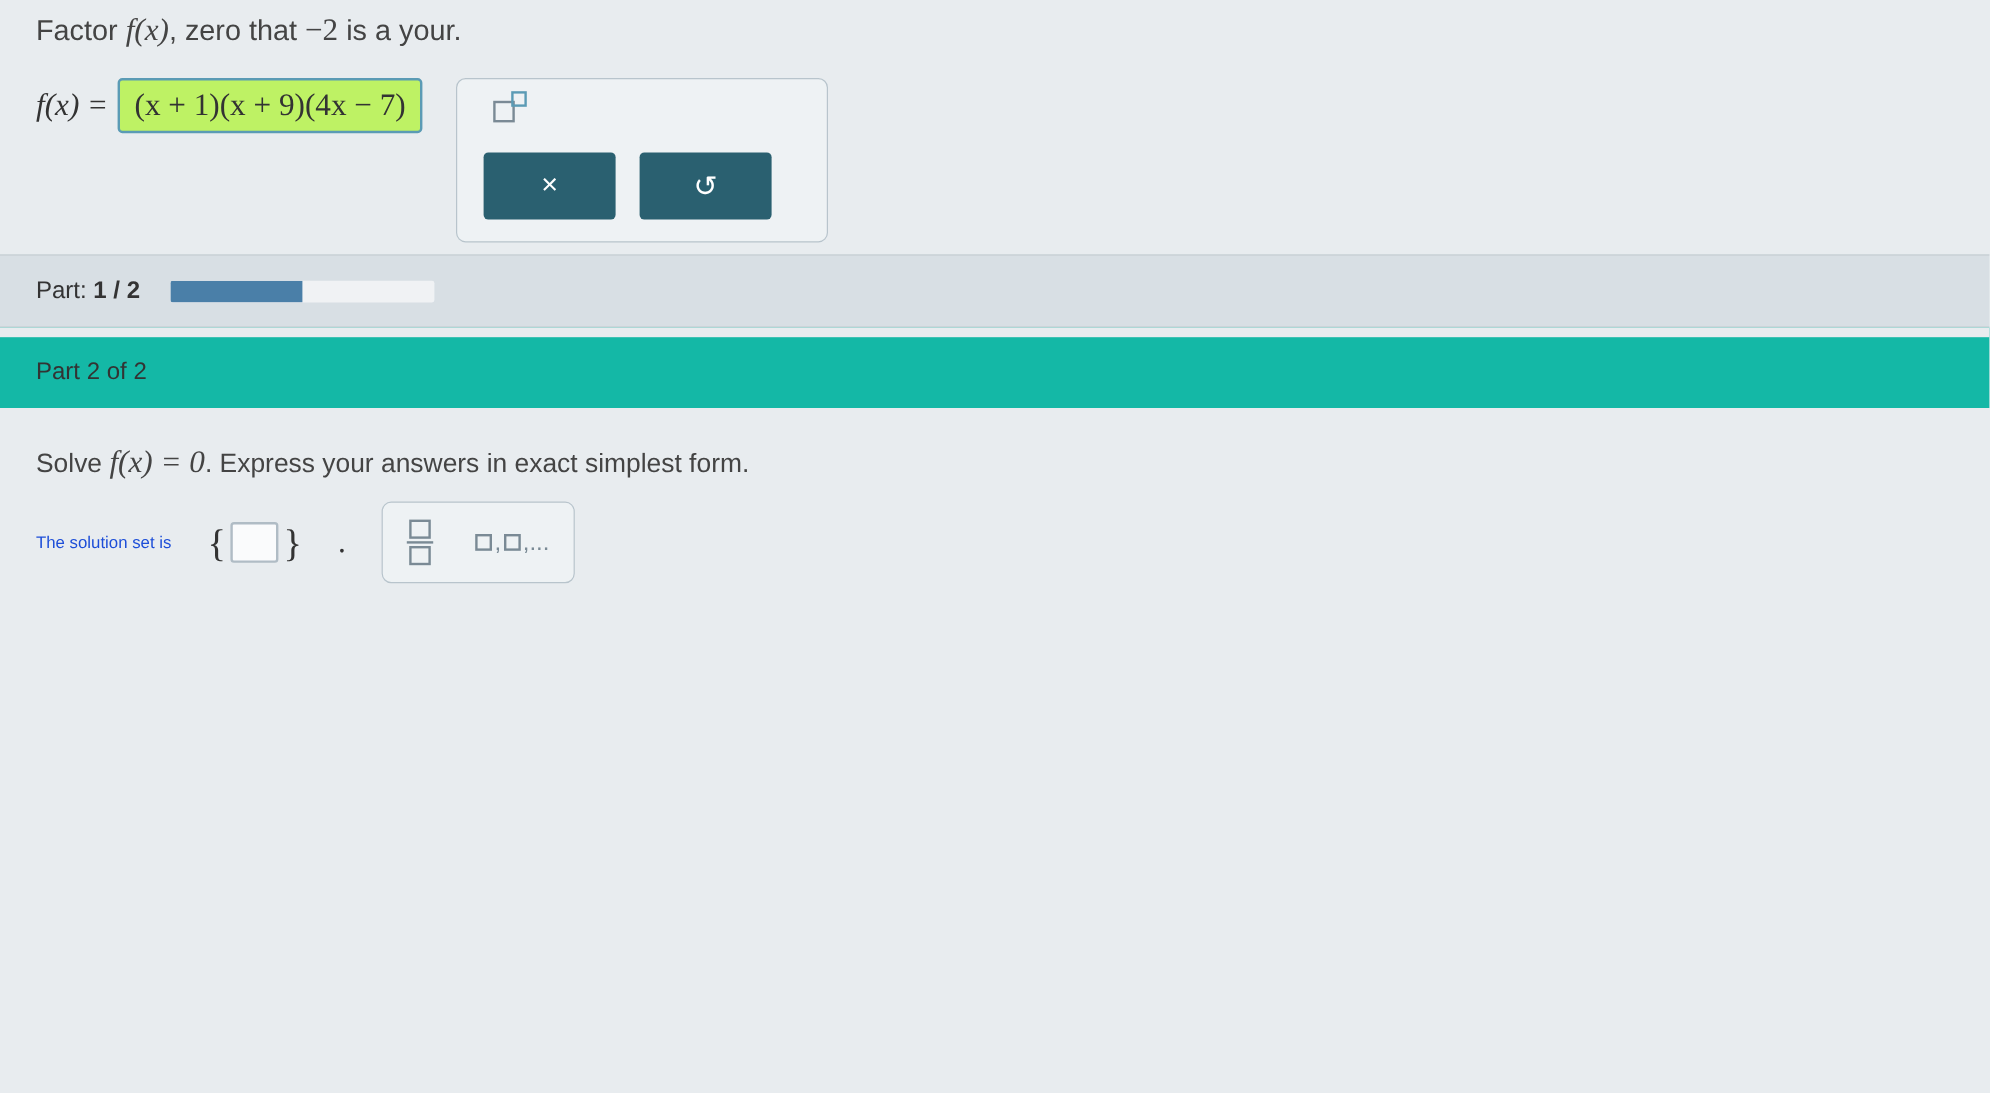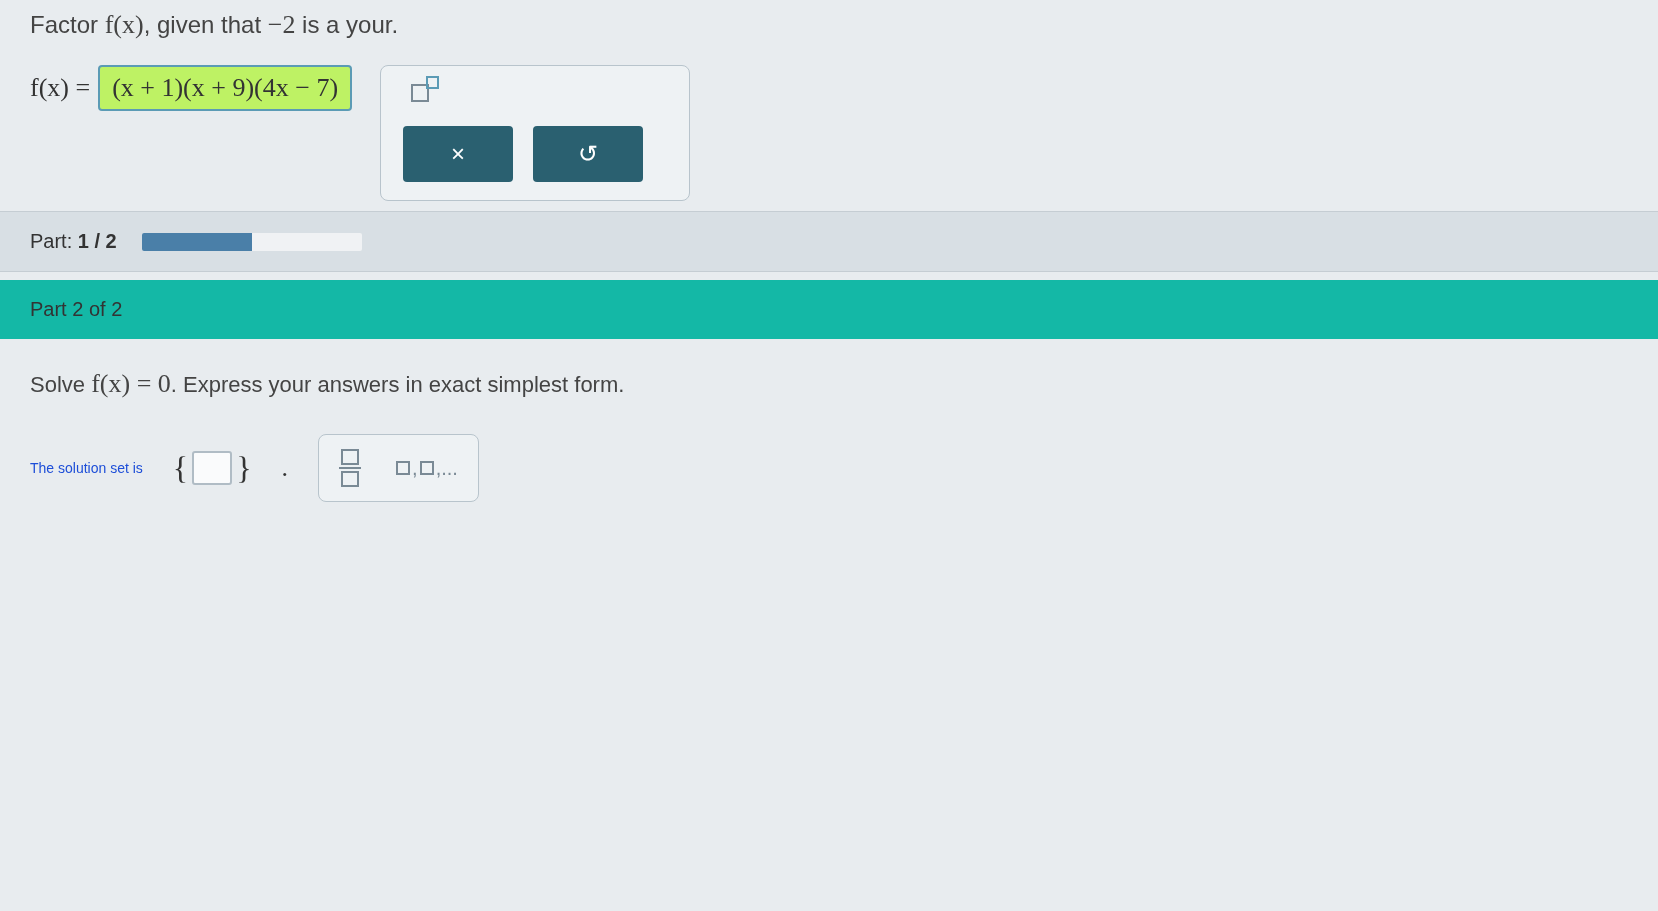--- a/index.html
+++ b/index.html
@@ -16,20 +16,21 @@
     }
     .section {
       padding: 10px 30px;
     }
     .question-text {
       font-size: 24px;
       color: #444;
       margin-bottom: 25px;
     }
     .italic {
+      font-style: italic;
       font-family: 'Times New Roman', serif;
     }
     .math {
       font-family: 'Times New Roman', serif;
       font-size: 26px;
     }
     .answer-row {
       display: flex;
       align-items: flex-start;
       gap: 28px;
@@ -132,21 +133,21 @@
       font-size: 20px;
       color: #333;
       border-top: 8px solid #e8ecef;
     }
     .solve-section {
       padding: 30px;
     }
     .solve-text {
       font-size: 22px;
       color: #444;
-      margin-bottom: 35px;
+      margin-bottom: 18px;
     }
     .solution-row {
       display: flex;
       align-items: center;
       gap: 30px;
     }
     .solution-label {
       font-size: 14px;
       color: #1d4ed8;
     }
@@ -202,21 +203,21 @@
       height: 14px;
       border: 2px solid #7a8a95;
       display: inline-block;
     }
   </style>
 </head>
 <body>
 
 <div class="section">
   <div class="question-text">
-    <span>Factor </span><span class="italic math">f(x)</span><span>, given that </span><span class="math">−2</span><span> is a your.</span>
+    <span>Factor </span><span class="italic math">f(x)</span><span>, zero that </span><span class="math">−2</span><span> is a your.</span>
   </div>
 
   <div class="answer-row">
     <div class="equation-line">
       <span class="italic">f(x) =</span>
       <span class="answer-box">(x + 1)(x + 9)(4x − 7)</span>
     </div>
 
     <div class="tool-panel">
       <div class="tool-hint">

